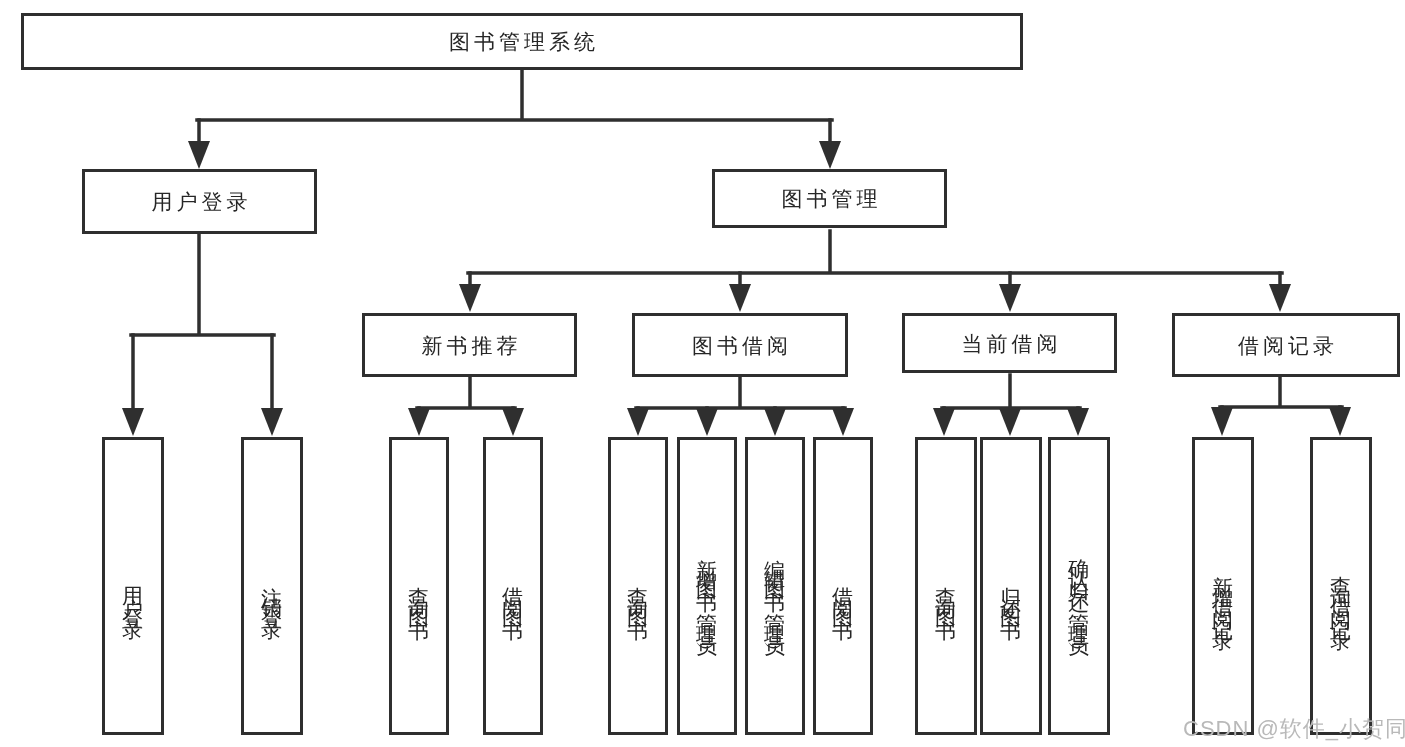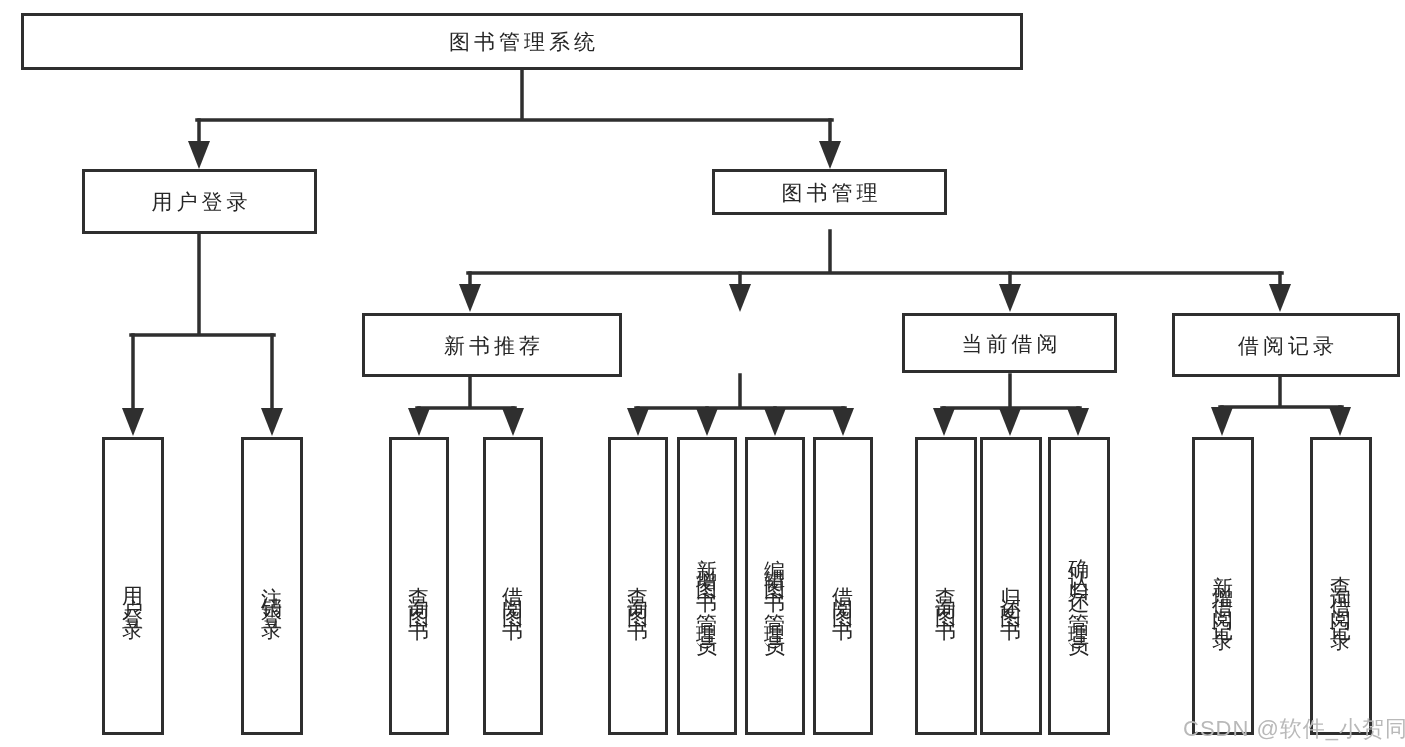--- a/index.html
+++ b/index.html
@@ -116,26 +116,29 @@
     </g>
   </svg>
 
   <div class="box" style="left:21px; top:13px; width:1002px; height:57px">
     <span>图书管理系统</span>
   </div>
 
   <div class="box" style="left:82px; top:169px; width:235px; height:65px">
     <span>用户登录</span>
   </div>
-  <div class="box" style="left:712px; top:169px; width:235px; height:46px">
+  <div class="box" style="left:712px; top:169px; width:235px; height:59px">
     <span>图书管理</span>
   </div>
 
-  <div class="box" style="left:362px; top:313px; width:260px; height:64px">
+  <div class="box" style="left:362px; top:313px; width:215px; height:64px">
     <span>新书推荐</span>
+  </div>
+  <div class="box" style="left:632px; top:313px; width:216px; height:64px">
+    <span>图书借阅</span>
   </div>
   <div class="box" style="left:902px; top:313px; width:215px; height:60px">
     <span>当前借阅</span>
   </div>
   <div class="box" style="left:1172px; top:313px; width:228px; height:64px">
     <span>借阅记录</span>
   </div>
 
   <div class="box leaf" style="left:102px; top:437px; width:62px; height:298px">
     <span>用户登录</span>

